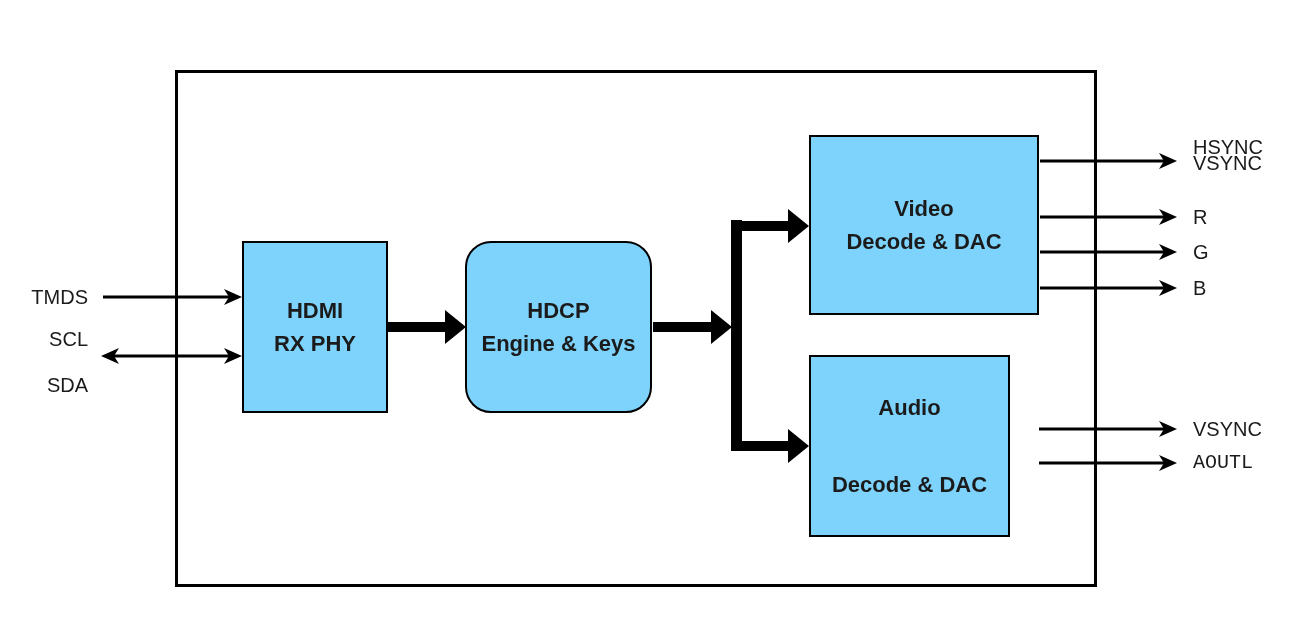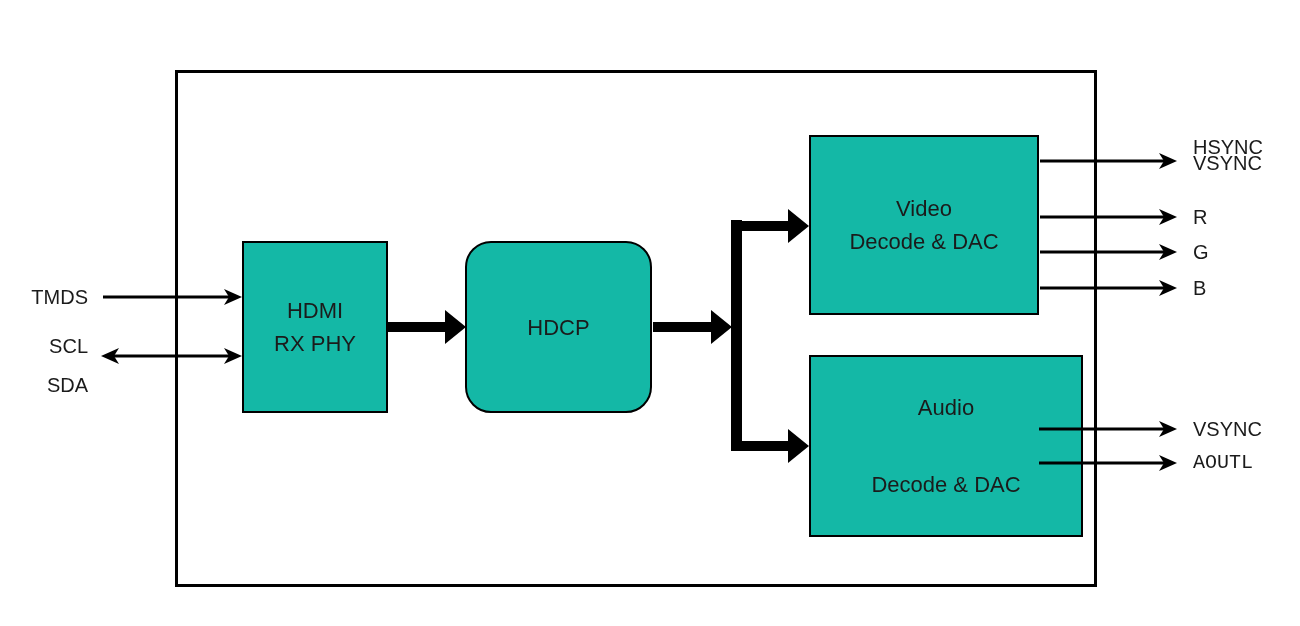--- a/index.html
+++ b/index.html
@@ -18,51 +18,51 @@
     position: absolute;
     left: 175px; top: 70px;
     width: 922px; height: 517px;
     border: 3px solid #000000;
     background: transparent;
   }
 
   .block {
     position: absolute;
     border: 2px solid #000000;
-    background: #14b8a6;
+    background: #7dd3fc;
     display: flex;
     flex-direction: column;
     align-items: center;
     justify-content: center;
     text-align: center;
-    font-weight: normal;
+    font-weight: bold;
     font-size: 22px;
     line-height: 33px;
     color: #1b1b1b;
     z-index: 2;
   }
   .block-phy   { left: 242px; top: 241px; width: 146px; height: 172px; }
   .block-hdcp  { left: 465px; top: 241px; width: 187px; height: 172px; border-radius: 26px; }
   .block-video { left: 809px; top: 135px; width: 230px; height: 180px; }
-  .block-audio { left: 809px; top: 355px; width: 274px; height: 182px; gap: 44px; }
+  .block-audio { left: 809px; top: 355px; width: 201px; height: 182px; gap: 44px; }
 
   .port-label {
     position: absolute;
     height: 28px;
     line-height: 28px;
     font-size: 20px;
     color: #1b1b1b;
     white-space: nowrap;
     z-index: 3;
   }
   .port-left  { right: 1212px; text-align: right; }
   .port-right { left: 1193px; text-align: left; }
 
   .lbl-tmds  { top: 283px; text-align: right; }
-  .lbl-scl   { top: 332px; }
+  .lbl-scl   { top: 325px; }
   .lbl-sda   { top: 371px; }
   .lbl-hsync { top: 133px; }
   .lbl-vsync { top: 149px; }
   .lbl-r     { top: 203px; }
   .lbl-g     { top: 238px; }
   .lbl-b     { top: 274px; }
   .lbl-aoutr { top: 415px; }
   .lbl-aoutl { top: 449px; font-family: Liberation Mono, monospace; }
 
   svg.wires {
@@ -83,20 +83,21 @@
 
   <div class="outer-box"></div>
 
   <div class="block block-phy">
     <div>HDMI</div>
     <div>RX PHY</div>
   </div>
 
   <div class="block block-hdcp">
     <div>HDCP</div>
+    <div>Engine &amp; Keys</div>
   </div>
 
   <div class="block block-video">
     <div>Video</div>
     <div>Decode &amp; DAC</div>
   </div>
 
   <div class="block block-audio">
     <div>Audio</div>
     <div>Decode &amp; DAC</div>

